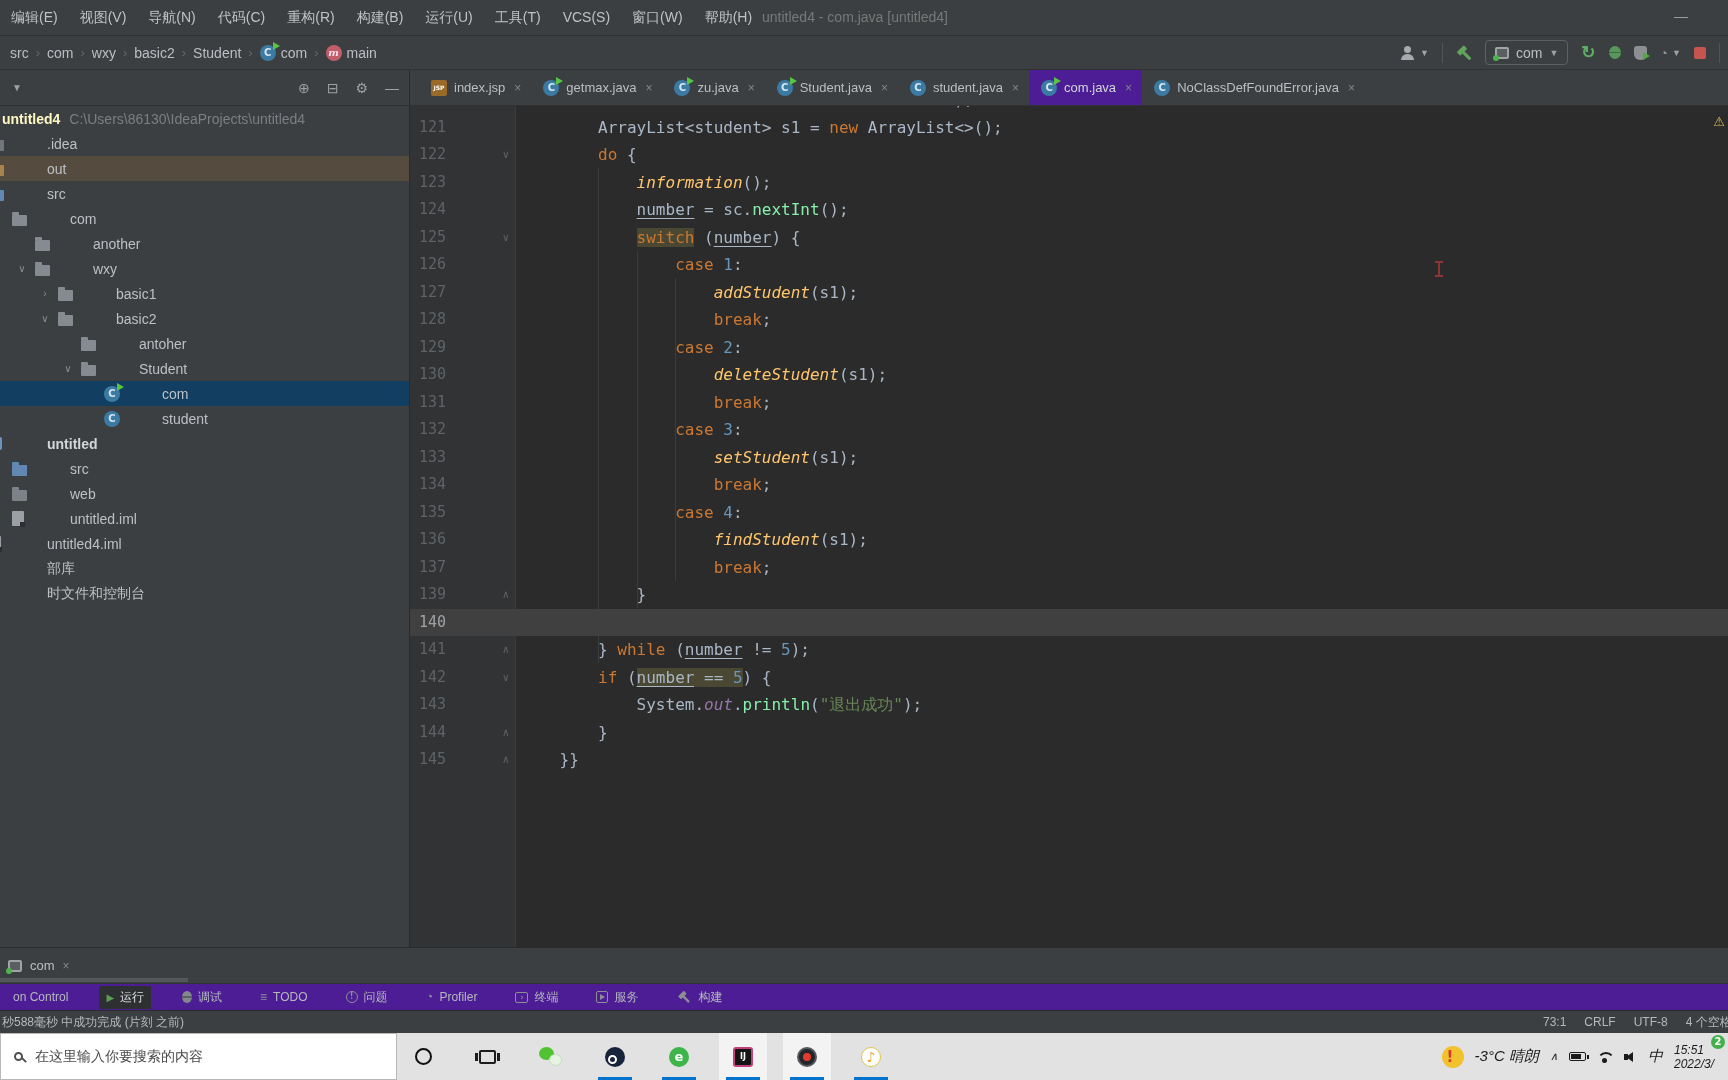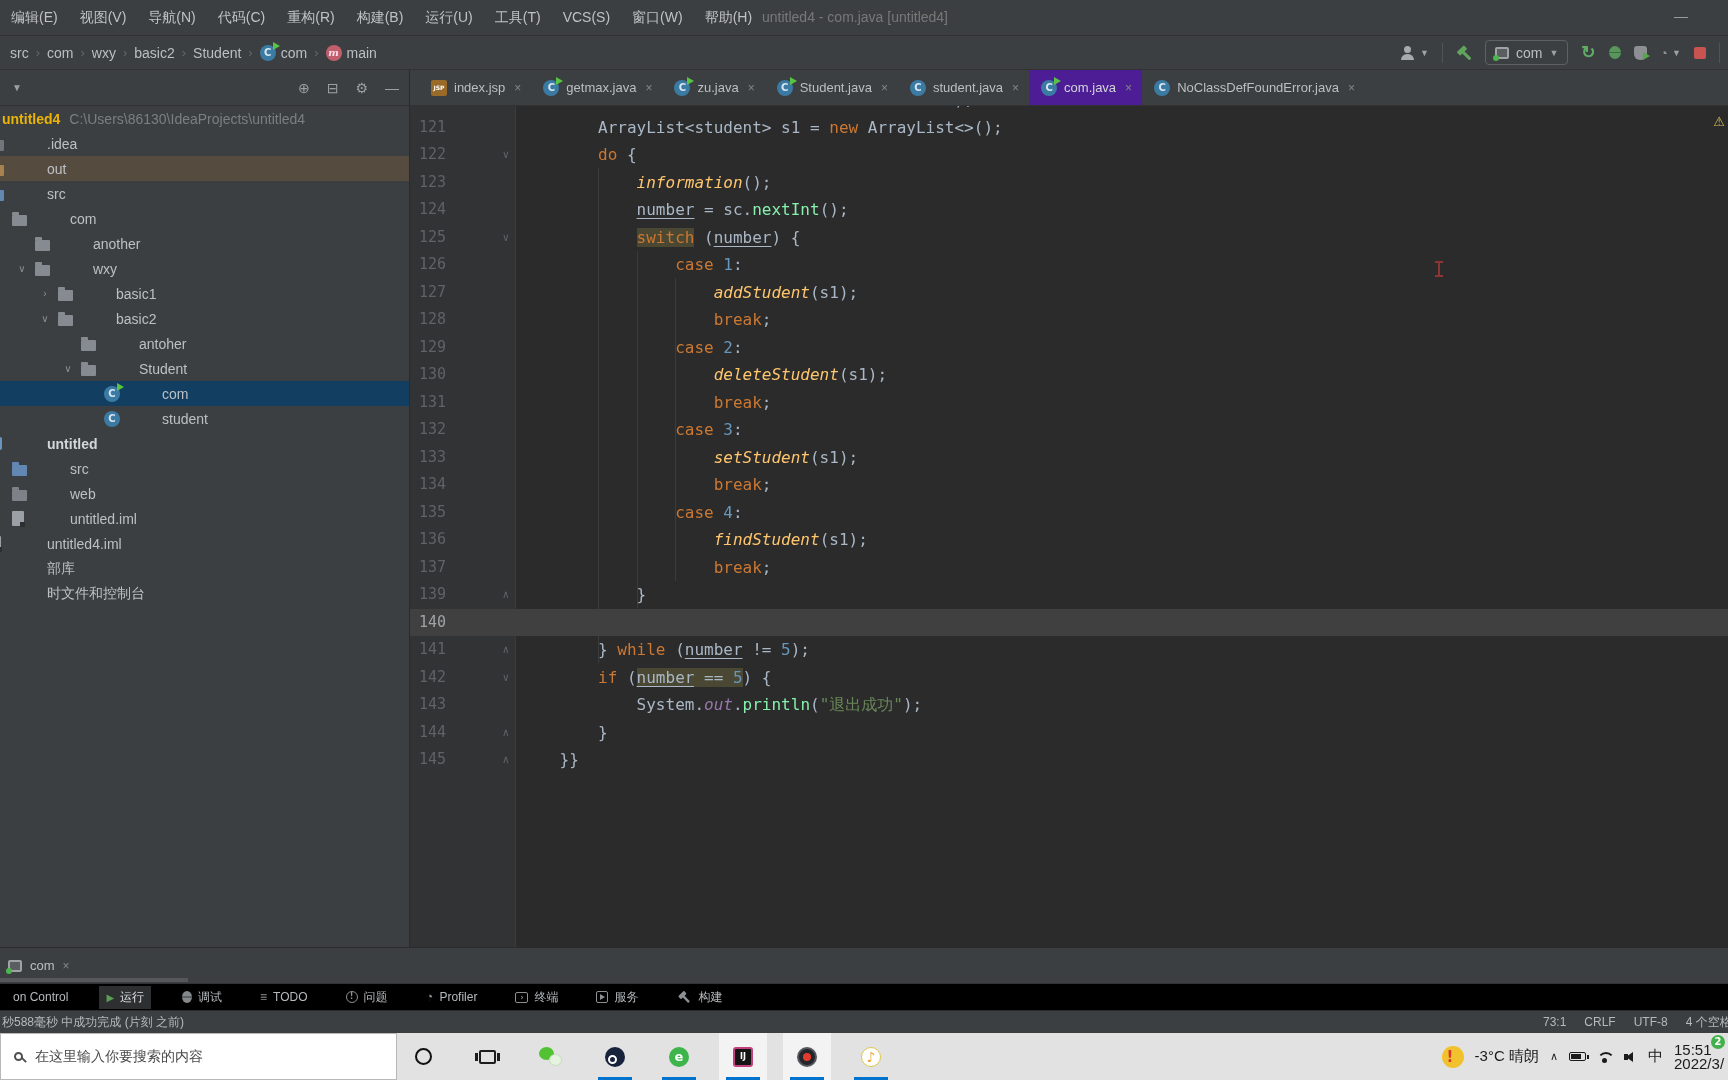--- a/index.html
+++ b/index.html
@@ -74,21 +74,21 @@
   .sh-icons { margin-left:auto; display:flex; align-items:center; gap:17px; color:#9da0a2; font-size:14px; }
   .sh-icons span { line-height:14px; }
   .tree { position:relative; flex:1; overflow:hidden; font-size:14px; color:#bcc0c4; }
   .trow { position:relative; height:25px; display:flex; align-items:center; white-space:nowrap;padding-left:37px; }
   .trow .tchev { position:absolute; left:calc(var(--lv)*23px - 55px); width:16px; text-align:center; color:#8a8f93; font-size:10px; }
   .trow .ticon { position:absolute; left:calc(var(--lv)*23px - 34px); display:flex; }
   .trow .tlabel { margin-left:calc(var(--lv)*23px - 13px); }
   .trow.sel-active { background:#123f61; }
   .trow.sel-inactive { background:#554c3f; }
   .trow.root-row { padding-left:2px; }
-  .trow .rname { font-weight:bold; color:#eab308; }
+  .trow .rname { font-weight:bold; color:#fef9c3; }
   .trow .rpath { color:#7b7f83; margin-left:9px; }
   .trow .b { font-weight:bold; color:#d4d7da; }
 
   .editor { flex:1; display:flex; flex-direction:column; min-width:0; }
   .tabs { height:36px; background:#3c3f41; border-bottom:1px solid #323232; display:flex; align-items:stretch; flex:none; padding-left:9px; }
   .tab { display:flex; align-items:center; gap:7px; padding:0 10px 0 12px; color:#bbbfc3; font-size:13px; }
   .tab.active { background:#4c1d95; color:#d2d5d8; }
   .tab .tx { color:#848789; font-size:12px; margin-left:2px; }
 
   .editor-body { position:relative; flex:1; background:#2b2b2b; overflow:hidden; }
@@ -114,21 +114,21 @@
   .ibeam { position:absolute; left:1028px; top:156px; width:2px; height:14px; background:#8d3434; }
   .ibeam::before, .ibeam::after { content:""; position:absolute; left:-3px; width:8px; height:2px; background:#8d3434; }
   .ibeam::before { top:-1px; } .ibeam::after { bottom:-1px; }
 
   
   .console-strip { height:36px; background:#3c3f41; border-top:1px solid #2b2b2b; position:relative; flex:none; display:flex; align-items:center; }
   .ctab { display:flex; align-items:center; gap:8px; padding:0 10px 0 8px; color:#bbbfc3; font-size:13px; }
   .ctab .tx { color:#848789; font-size:12px; }
   .ctab-bar { position:absolute; left:0; bottom:1px; width:188px; height:4px; background:#55585a; }
 
-  .twbar { height:27px; background:#000000; border-top:1px solid #323232; display:flex; align-items:center; gap:24px; padding-left:6px; flex:none; font-size:12px; color:#b5b9bc; }
+  .twbar { height:27px; background:#4c1d95; border-top:1px solid #323232; display:flex; align-items:center; gap:24px; padding-left:6px; flex:none; font-size:12px; color:#b5b9bc; }
   .twi { display:flex; align-items:center; gap:6px; padding:3px 7px; white-space:nowrap; }
   .twi.active { background:#2d2f31; color:#dfe2e4; }
   .tw-run { color:#5a9e54; font-size:10px; }
   .tw-todo { color:#8c9093; font-size:12px; }
   .tw-prob { width:12px; height:12px; border:1px solid #8c9093; border-radius:50%; color:#8c9093; font:bold 8px/10px "DejaVu Sans", sans-serif; text-align:center; }
   .tw-prob::after { content:"!"; }
   .tw-term { width:13px; height:11px; border:1px solid #8c9093; border-radius:2px; color:#8c9093; font:bold 8px/9px "DejaVu Sans Mono", monospace; text-align:center; }
   .tw-term::after { content:"›"; }
   .tw-serv { position:relative; width:12px; height:12px; border:1px solid #8c9093; border-radius:2px; }
   .tw-serv::after { content:""; position:absolute; left:3px; top:2px; border-top:3px solid transparent; border-bottom:3px solid transparent; border-left:5px solid #8c9093; }
@@ -161,36 +161,36 @@
   .ai-steam::after { content:""; position:absolute; left:3px; bottom:3px; width:5px; height:5px; border:2px solid #fff; border-radius:50%; }
   .ai-browser-360 { width:20px; height:20px; background:#3db54a; border-radius:50%; color:#fff; font:bold 13px/19px "DejaVu Sans", sans-serif; text-align:center; }
   .ai-browser-360::after { content:"e"; }
   .ai-intellij { width:20px; height:20px; background:#141414; border:2px solid #c2407c; border-radius:3px; color:#fff; font:bold 8px/16px "DejaVu Sans", sans-serif; text-align:center; }
   .ai-intellij::after { content:"IJ"; }
   .ai-recorder { position:relative; width:20px; height:20px; background:#23262b; border:2px solid #55585e; border-radius:50%; }
   .ai-recorder::after { content:""; position:absolute; left:4px; top:4px; width:8px; height:8px; border-radius:50%; background:#e23b2e; }
   .ai-qq-music { width:20px; height:20px; background:#fff; border:1px solid #ddc84a; border-radius:50%; color:#eda72f; font:bold 14px/18px "DejaVu Sans", sans-serif; text-align:center; }
   .ai-qq-music::after { content:"♪"; }
 
-  .tray { margin-left:auto; display:flex; align-items:center; gap:11px; color:#1b1b1b; padding-right:0; }
+  .tray { margin-left:auto; display:flex; align-items:center; gap:11px; color:#1b1b1b; padding-right:0;font-style:italic; }
   .tr-weather { position:relative; width:22px; height:22px; background:#f2c12e; border-radius:50%; }
   .tr-weather::after { content:"!"; position:absolute; left:5px; top:1px; color:#d6372c; font:bold 15px/20px "DejaVu Sans", sans-serif; }
   .tr-txt { font-size:15px; white-space:nowrap; }
   .tr-chev { font-size:11px; }
   .tr-batt { position:relative; width:17px; height:9px; border:1.5px solid #1b1b1b; border-radius:2px; }
   .tr-batt::before { content:""; position:absolute; right:-4px; top:1.5px; width:2px; height:4px; background:#1b1b1b; }
   .tr-batt::after { content:""; position:absolute; left:1px; top:1px; bottom:1px; width:10px; background:#1b1b1b; }
   .tr-wifi { position:relative; width:16px; height:12px; overflow:hidden; }
   .tr-wifi::before { content:""; position:absolute; left:0; top:1px; width:14px; height:14px; border:2px solid #1b1b1b; border-radius:50%; border-color:#1b1b1b transparent transparent transparent; transform:rotate(0deg); }
   .tr-wifi::after { content:""; position:absolute; left:5px; top:7px; width:5px; height:5px; border-radius:50%; background:#1b1b1b; }
   .tr-spk { position:relative; width:13px; height:12px; }
   .tr-spk::before { content:""; position:absolute; left:0; top:3px; width:4px; height:6px; background:#1b1b1b; }
   .tr-spk::after { content:""; position:absolute; left:2px; top:1px; border-top:5px solid transparent; border-bottom:5px solid transparent; border-right:7px solid #1b1b1b; }
   .tr-ime { font-size:15px; }
-  .tr-clock { width:54px; font-size:15px; line-height:14px; overflow:hidden; white-space:nowrap; }
+  .tr-clock { width:54px; font-size:12px; line-height:14px; overflow:hidden; white-space:nowrap; }
   .tray-badge { position:absolute; top:2px; right:3px; width:14px; height:14px; border-radius:50%; background:#44b04c; color:#fff; font:bold 10px/14px "DejaVu Sans", sans-serif; text-align:center; }
 </style>
 </head>
 <body>
 
 <div class="screen">
 
   <div class="menubar">
     <div id="menu-items" style="display:flex;justify-content:space-between;">
         <span class="menu-item">编辑(E)</span>

